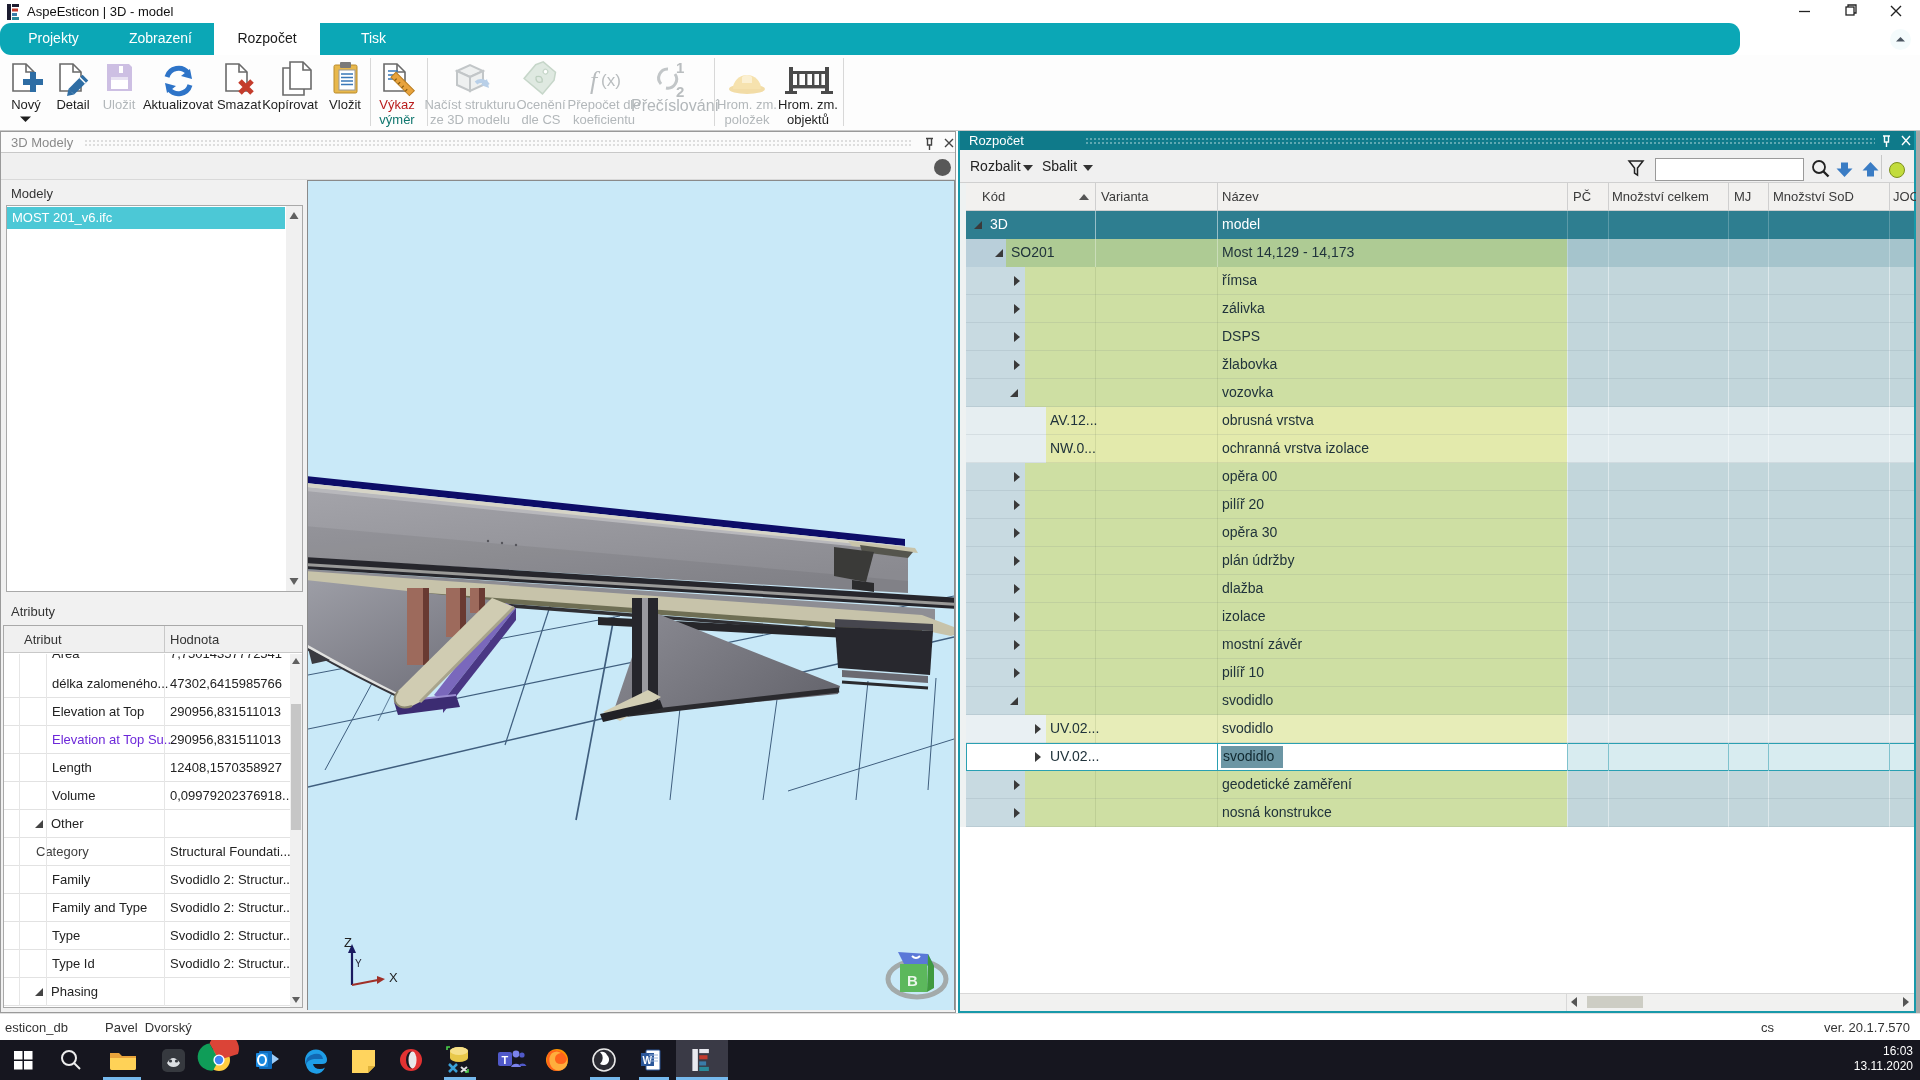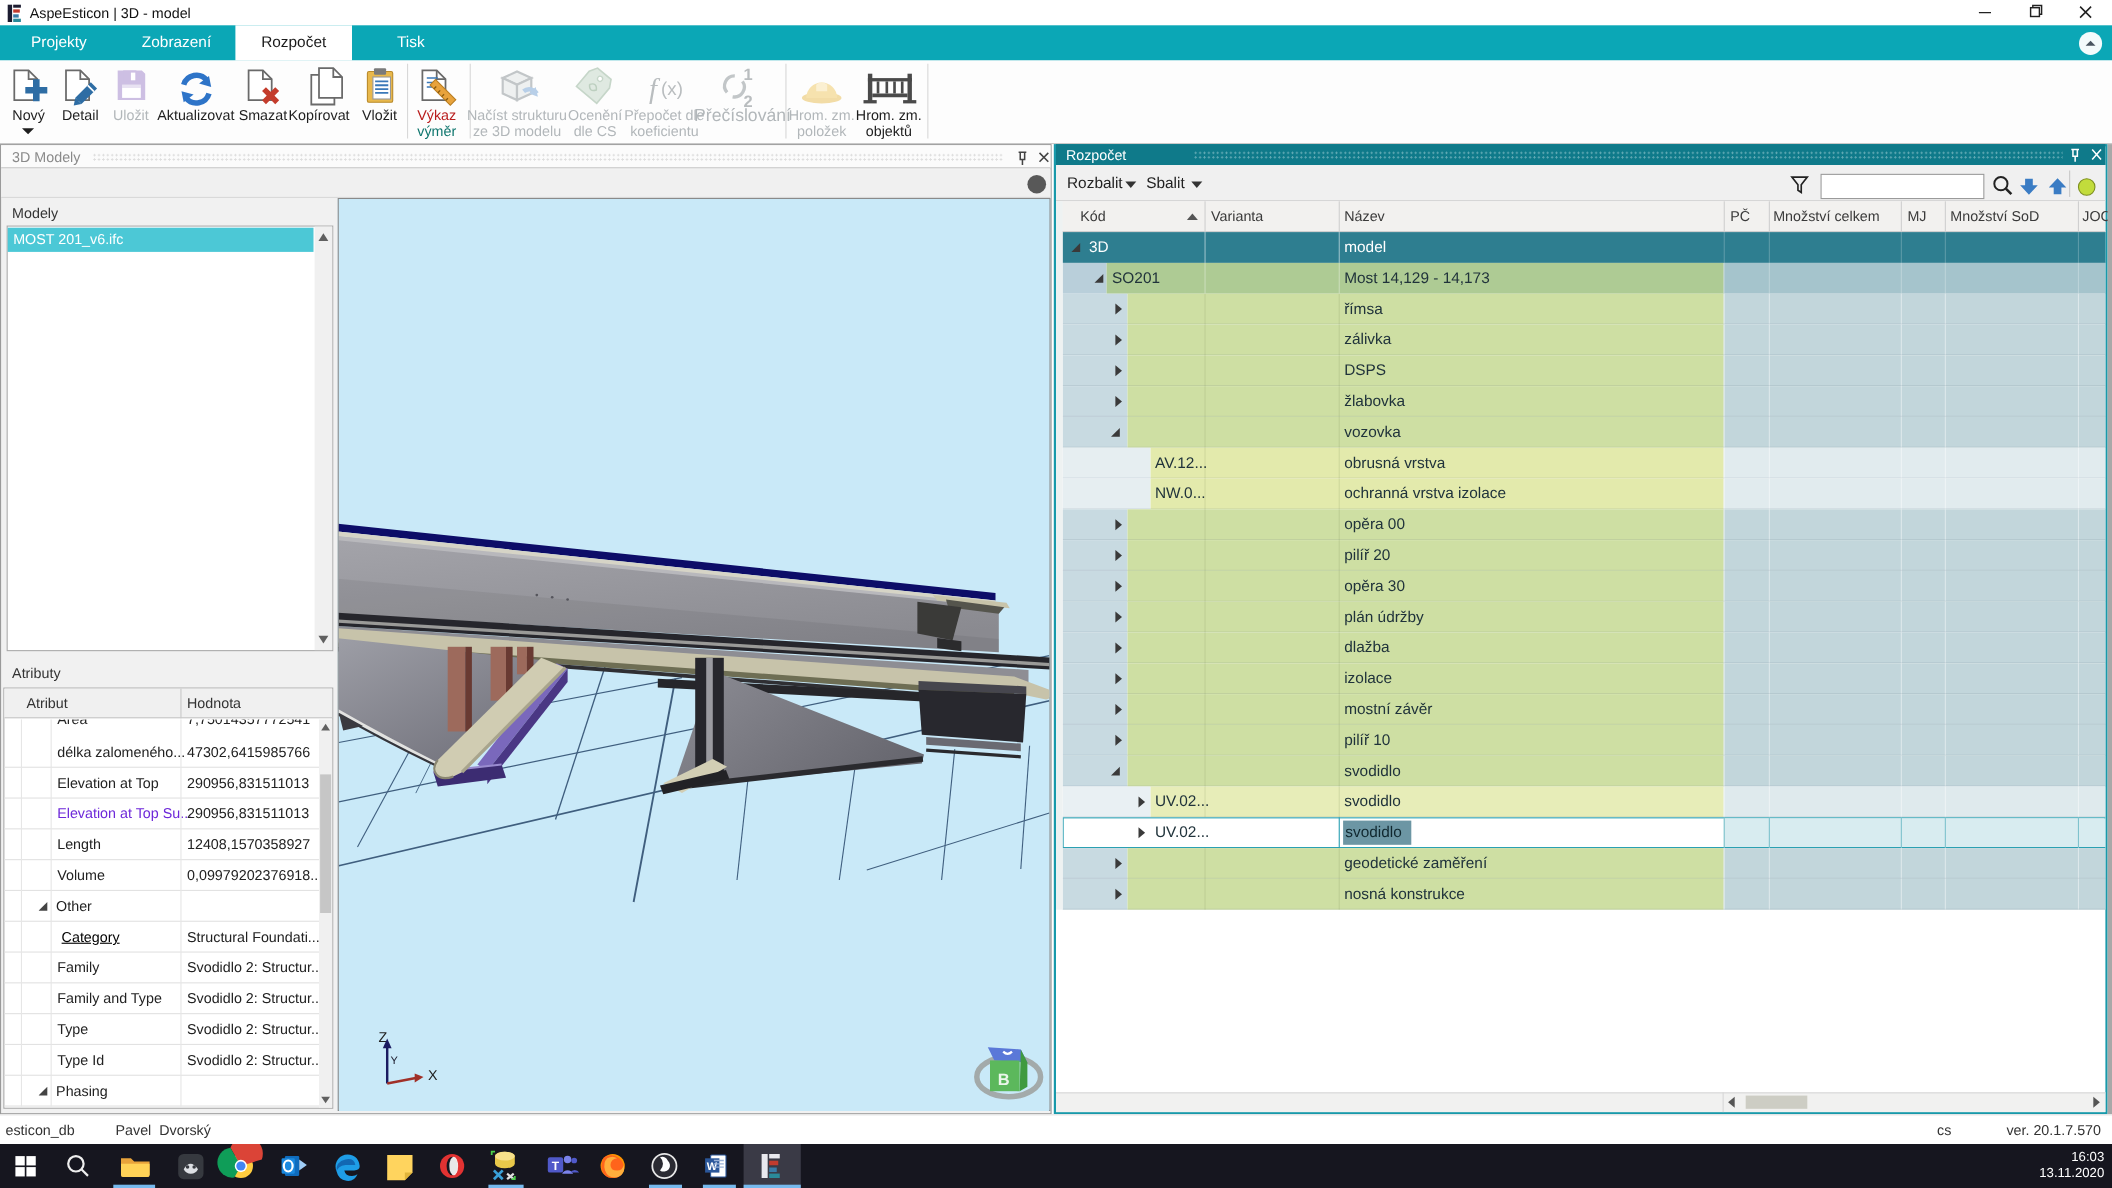--- a/index.html
+++ b/index.html
@@ -19,21 +19,21 @@
  </svg>
  <div class="tx" style="left:27px;top:4px;font-size:13px;color:#111;">AspeEsticon | 3D - model</div>
  <svg class="ab" style="left:1794px;top:0" width="126" height="23" viewBox="0 0 126 23">
   <path d="M5 11.5 h11" stroke="#222" stroke-width="1.3" fill="none"></path>
   <rect x="52" y="7" width="8" height="8" fill="none" stroke="#222" stroke-width="1.3"></rect>
   <path d="M54 7 v-2 h8 v8 h-2" fill="none" stroke="#222" stroke-width="1.3"></path>
   <path d="M97 6 l10 10 M107 6 l-10 10" stroke="#222" stroke-width="1.4" fill="none"></path>
  </svg>
 </div>
 
-<div class="ab" style="left:0;top:23px;width:1920px;height:32px;background:#0ba7b6;">
+<div class="ab" style="left:0;top:23px;width:1740px;height:32px;background:#0ba7b6;border-radius:11px;">
  <div class="tx" style="left:0;top:7px;width:107px;text-align:center;font-size:14px;color:#fff;">Projekty</div>
  <div class="tx" style="left:107px;top:7px;width:107px;text-align:center;font-size:14px;color:#fff;">Zobrazení</div>
  <div class="ab" style="left:214px;top:0;width:106px;height:32px;background:#ffffff;"></div>
  <div class="tx" style="left:214px;top:7px;width:106px;text-align:center;font-size:14px;color:#1a1a1a;">Rozpočet</div>
  <div class="tx" style="left:320px;top:7px;width:107px;text-align:center;font-size:14px;color:#fff;">Tisk</div>
  <div class="ab" style="left:1890px;top:6px;width:21px;height:21px;border-radius:50%;background:#f4fbfc;"></div>
  <svg class="ab" style="left:1890px;top:6px" width="21" height="21">
       <polygon points="6,12.5 10.5,8 15,12.5" fill="#4a5560"></polygon>
     </svg>
 </div>
@@ -222,21 +222,21 @@
     <div class="tx" style="left:48px;top:6px;font-size:13px;color:#222;">Volume</div>
     <div class="tx" style="left:166px;top:6px;font-size:13px;color:#222;">0,09979202376918...</div>
   </div>
 <div class="ab" style="left:4px;top:810px;width:286px;height:28px;border-bottom:1px solid #e2e2e2;">
     <svg class="ab" style="left:31px;top:10px" width="9" height="9">
       <polygon points="8,0 8,8 0,8" fill="#444"></polygon>
     </svg>
     <div class="tx" style="left:47px;top:6px;font-size:13px;color:#222;">Other</div>
   </div>
 <div class="ab" style="left:4px;top:838px;width:286px;height:28px;border-bottom:1px solid #e2e2e2;">
-    <div class="tx" style="left:52px;top:6px;font-size:13px;color:#000000;text-decoration:underline;">Category</div>
+    <div class="tx" style="left:32px;top:6px;font-size:13px;color:#404040;">Category</div>
     <div class="tx" style="left:166px;top:6px;font-size:13px;color:#222;">Structural Foundati...</div>
   </div>
 <div class="ab" style="left:4px;top:866px;width:286px;height:28px;border-bottom:1px solid #e2e2e2;">
     <div class="tx" style="left:48px;top:6px;font-size:13px;color:#222;">Family</div>
     <div class="tx" style="left:166px;top:6px;font-size:13px;color:#222;">Svodidlo 2: Structur...</div>
   </div>
 <div class="ab" style="left:4px;top:894px;width:286px;height:28px;border-bottom:1px solid #e2e2e2;">
     <div class="tx" style="left:48px;top:6px;font-size:13px;color:#222;">Family and Type</div>
     <div class="tx" style="left:166px;top:6px;font-size:13px;color:#222;">Svodidlo 2: Structur...</div>
   </div>

